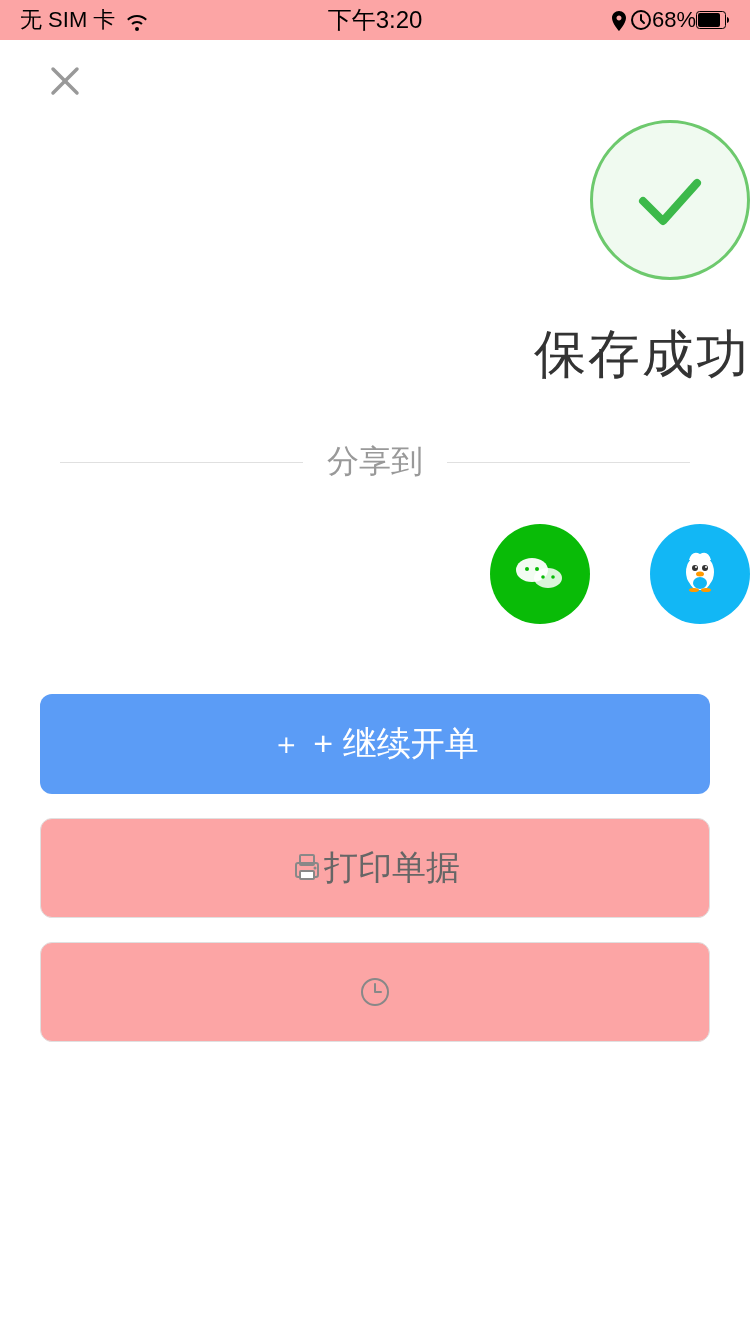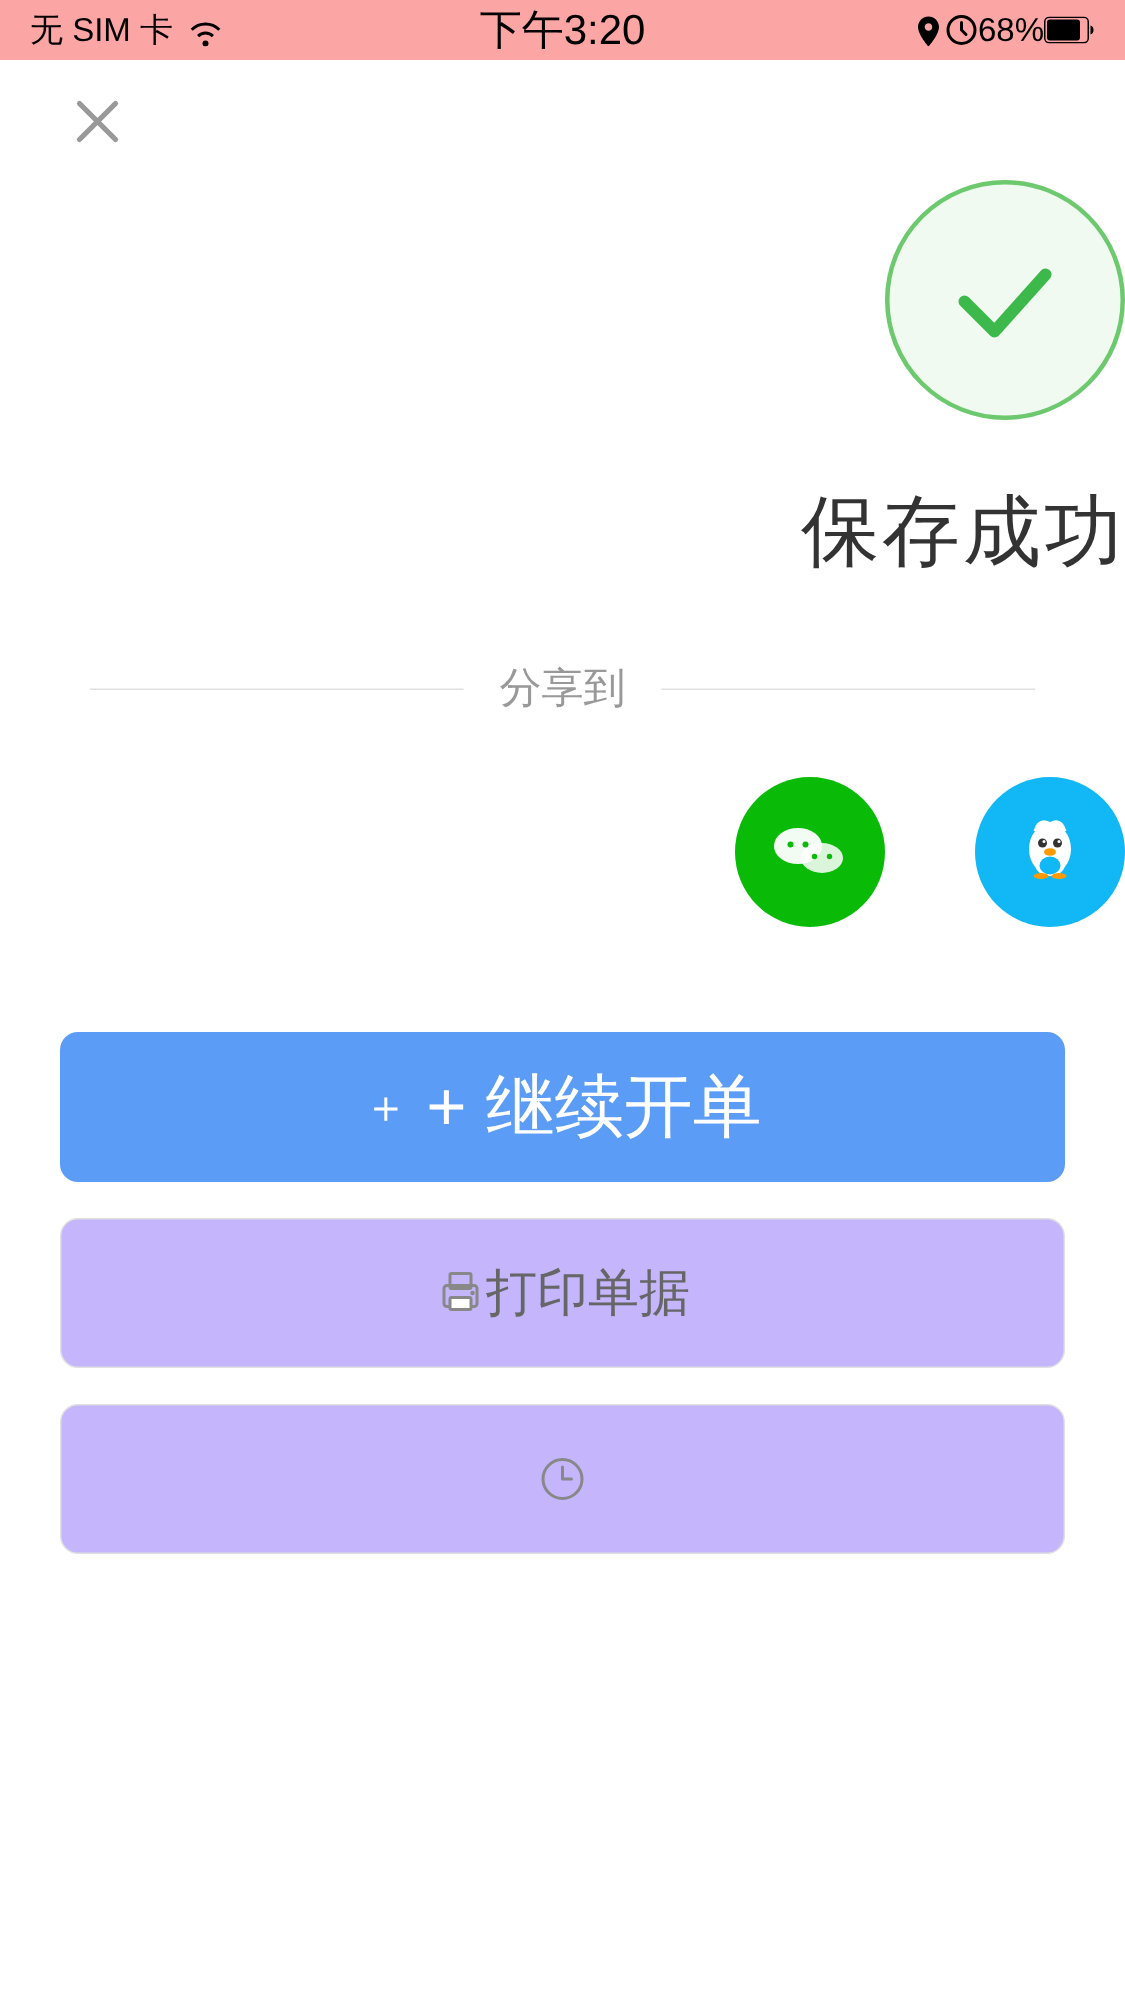--- a/index.html
+++ b/index.html
@@ -33,21 +33,21 @@
 
     .status-left {
       display: flex;
       align-items: center;
       gap: 8px;
       font-size: 22px;
       font-weight: 400;
     }
 
     .status-center {
-      font-size: 28px;
+      font-size: 24px;
       font-weight: 500;
       position: absolute;
       left: 50%;
       transform: translateX(-50%);
       text-align: center;
     }
 
     .status-right {
       display: flex;
       align-items: center;
@@ -118,21 +118,21 @@
       margin-bottom: 40px;
     }
 
     .share-divider .line {
       flex: 1;
       height: 1px;
       background: #e0e0e0;
     }
 
     .share-divider .share-text {
-      font-size: 28px;
+      font-size: 32px;
       color: #999999;
       padding: 0 24px;
     }
 
     
     .share-icons {
       display: flex;
       gap: 60px;
       margin-bottom: 70px;
     }
@@ -176,21 +176,21 @@
       gap: 12px;
       cursor: pointer;
       font-size: 34px;
       color: #ffffff;
       font-weight: 400;
     }
 
     .btn-secondary {
       width: 100%;
       height: 100px;
-      background: #c4b5fd;
+      background: #fca5a5;
       border: 1px solid #e0e0e0;
       border-radius: 12px;
       display: flex;
       align-items: center;
       justify-content: center;
       cursor: pointer;
       font-size: 34px;
       color: #666666;
       font-weight: 400;
     }
@@ -291,21 +291,21 @@
 
         <path d="M19 16 Q22 6 30 10 Q38 6 41 16" fill="white"></path>
       </svg>
     </div>
   </div>
 
   <div class="action-buttons">
 
     <button class="btn-primary">
       <span class="btn-icon-white">＋</span>
-      <span style="font-size:46px;color:#fff;">+ 继续开单</span>
+      <span style="font-size:34px;color:#fff;">+ 继续开单</span>
     </button>
 
     <button class="btn-secondary">
       <svg width="34" height="34" viewBox="0 0 34 34">
         <rect x="6" y="12" width="22" height="14" rx="2" stroke="#888" stroke-width="2" fill="none"></rect>
         <rect x="10" y="20" width="14" height="8" rx="1" stroke="#888" stroke-width="2" fill="white"></rect>
         <rect x="10" y="4" width="14" height="10" rx="1" stroke="#888" stroke-width="2" fill="none"></rect>
         <circle cx="25" cy="17" r="1.5" fill="#888"></circle>
       </svg>
       <span>打印单据</span>

